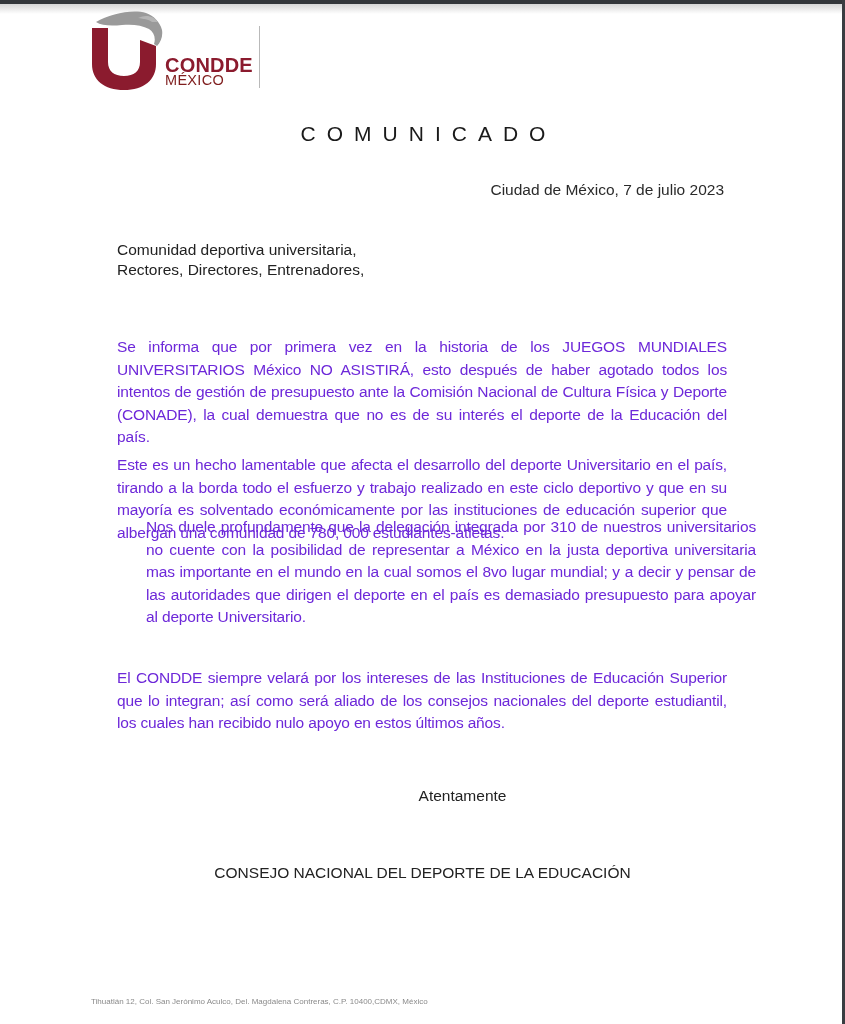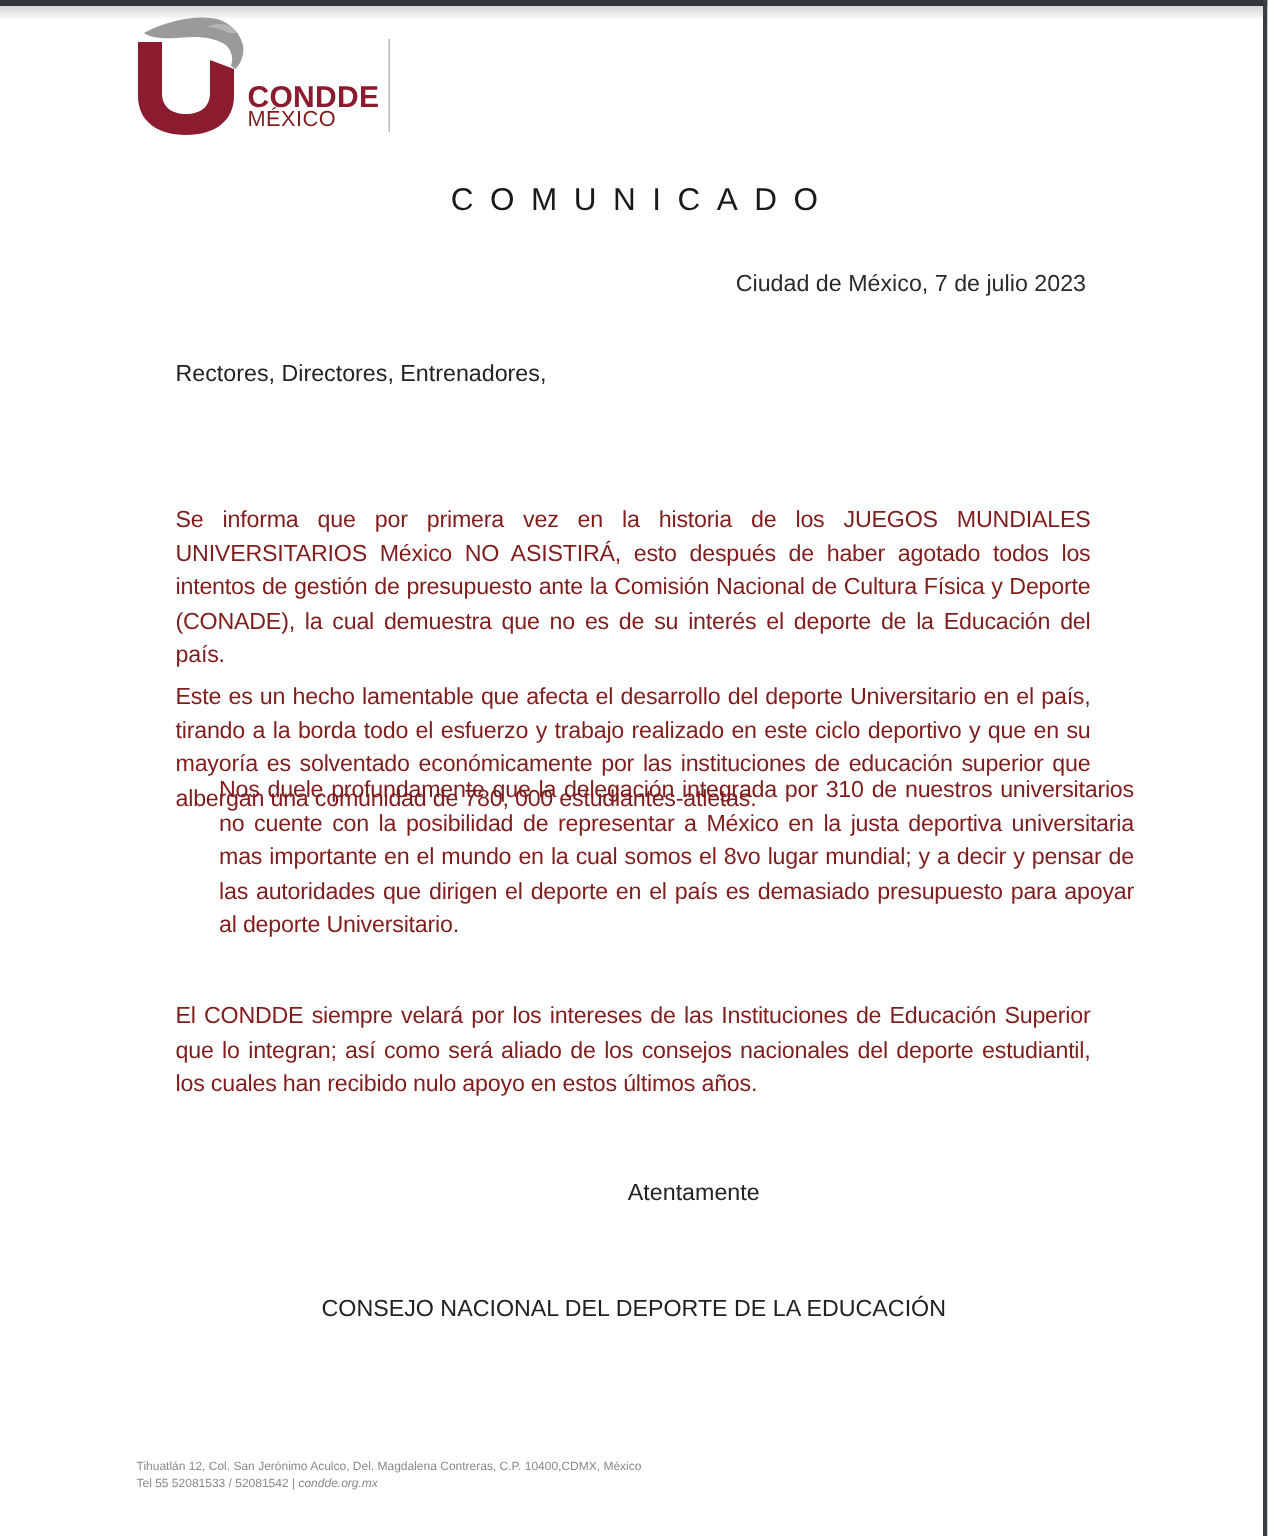--- a/index.html
+++ b/index.html
@@ -54,40 +54,40 @@
   .date {
     position: absolute; right: 118px; top: 181px;
     font-size: 15.5px; color: #2a2a2a;
   }
   .addressee {
     position: absolute; left: 117px; top: 240px;
     font-size: 15.5px; line-height: 20px; color: #222;
   }
   .para {
     position: absolute; left: 117px; width: 610px;
-    font-size: 15.5px; line-height: 22.5px; color: #7f1d1d;
+    font-size: 15.5px; line-height: 22.5px; color: #6d28d9;
     text-align: justify; letter-spacing: -0.15px;
   }
   .p1 { top: 336px; }
   .p2 { top: 454px; }
   .p3 { top: 516px; margin-left: 29px; }
   .p4 { top: 667px; }
 
   .closing {
     position: absolute; left: 0; top: 787px; width: 845px; text-align: center;
     font-size: 15.5px; color: #222; padding-left: 40px;
   }
   .signature {
     position: absolute; left: 0; top: 864px; width: 845px; text-align: center;
     font-size: 15.5px; color: #222;
   }
 
   .footer { position: absolute; left: 91px; top: 972px; font-size: 8px; line-height: 11px; }
   .footer-org { color: #8b1b2e; font-weight: bold; }
-  .footer-line { color: #8a8a8a; }
+  .footer-line { color: #8a8a8a; margin-top: 24px; }
   .footer-url { font-style: italic; }
 </style>
 </head>
 <body>
 
 <div class="topbar"></div>
 <div class="topshadow"></div>
 <div class="rightbar"></div>
 
 <div class="page">
@@ -102,20 +102,21 @@
     </svg>
     <div class="logo-condde">CONDDE</div>
     <div class="logo-mexico">MÉXICO</div>
     <div class="logo-divider"></div>
   </div>
 
   <div class="title">COMUNICADO</div>
   <div class="date">Ciudad de México, 7 de julio 2023</div>
 
   <div class="addressee">
+    <div>Comunidad deportiva universitaria,</div>
     <div>Rectores, Directores, Entrenadores,</div>
   </div>
 
   <div class="para p1">Se informa que por primera vez en la historia de los JUEGOS MUNDIALES UNIVERSITARIOS México NO ASISTIRÁ, esto después de haber agotado todos los intentos de gestión de presupuesto ante la Comisión Nacional de Cultura Física y Deporte (CONADE), la cual demuestra que no es de su interés el deporte de la Educación del país.</div>
   <div class="para p2">Este es un hecho lamentable que afecta el desarrollo del deporte Universitario en el país, tirando a la borda todo el esfuerzo y trabajo realizado en este ciclo deportivo y que en su mayoría es solventado económicamente por las instituciones de educación superior que albergan una comunidad de 780, 000 estudiantes-atletas.</div>
   <div class="para p3">Nos duele profundamente que la delegación integrada por 310 de nuestros universitarios no cuente con la posibilidad de representar a México en la justa deportiva universitaria mas importante en el mundo en la cual somos el 8vo lugar mundial; y a decir y pensar de las autoridades que dirigen el deporte en el país es demasiado presupuesto para apoyar al deporte Universitario.</div>
   <div class="para p4">El CONDDE siempre velará por los intereses de las Instituciones de Educación Superior que lo integran; así como será aliado de los consejos nacionales del deporte estudiantil, los cuales han recibido nulo apoyo en estos últimos años.</div>
 
   <div class="closing">Atentamente</div>
   <div class="signature">CONSEJO NACIONAL DEL DEPORTE DE LA EDUCACIÓN</div>

